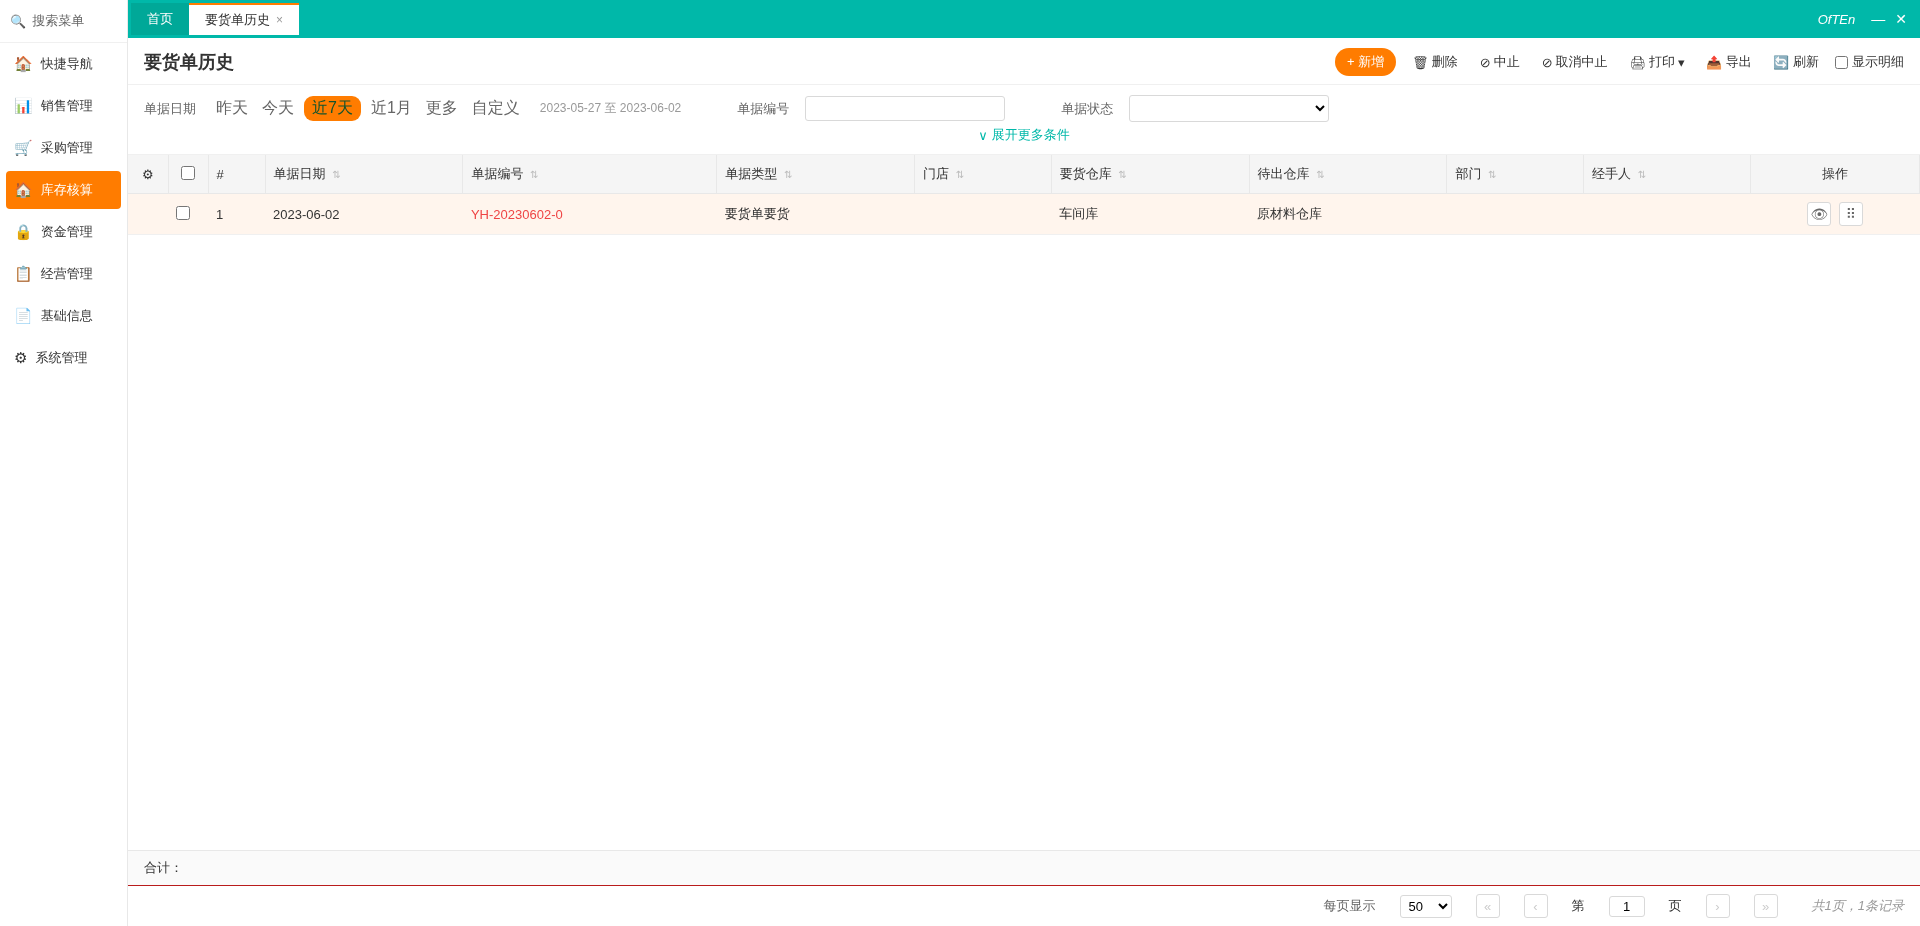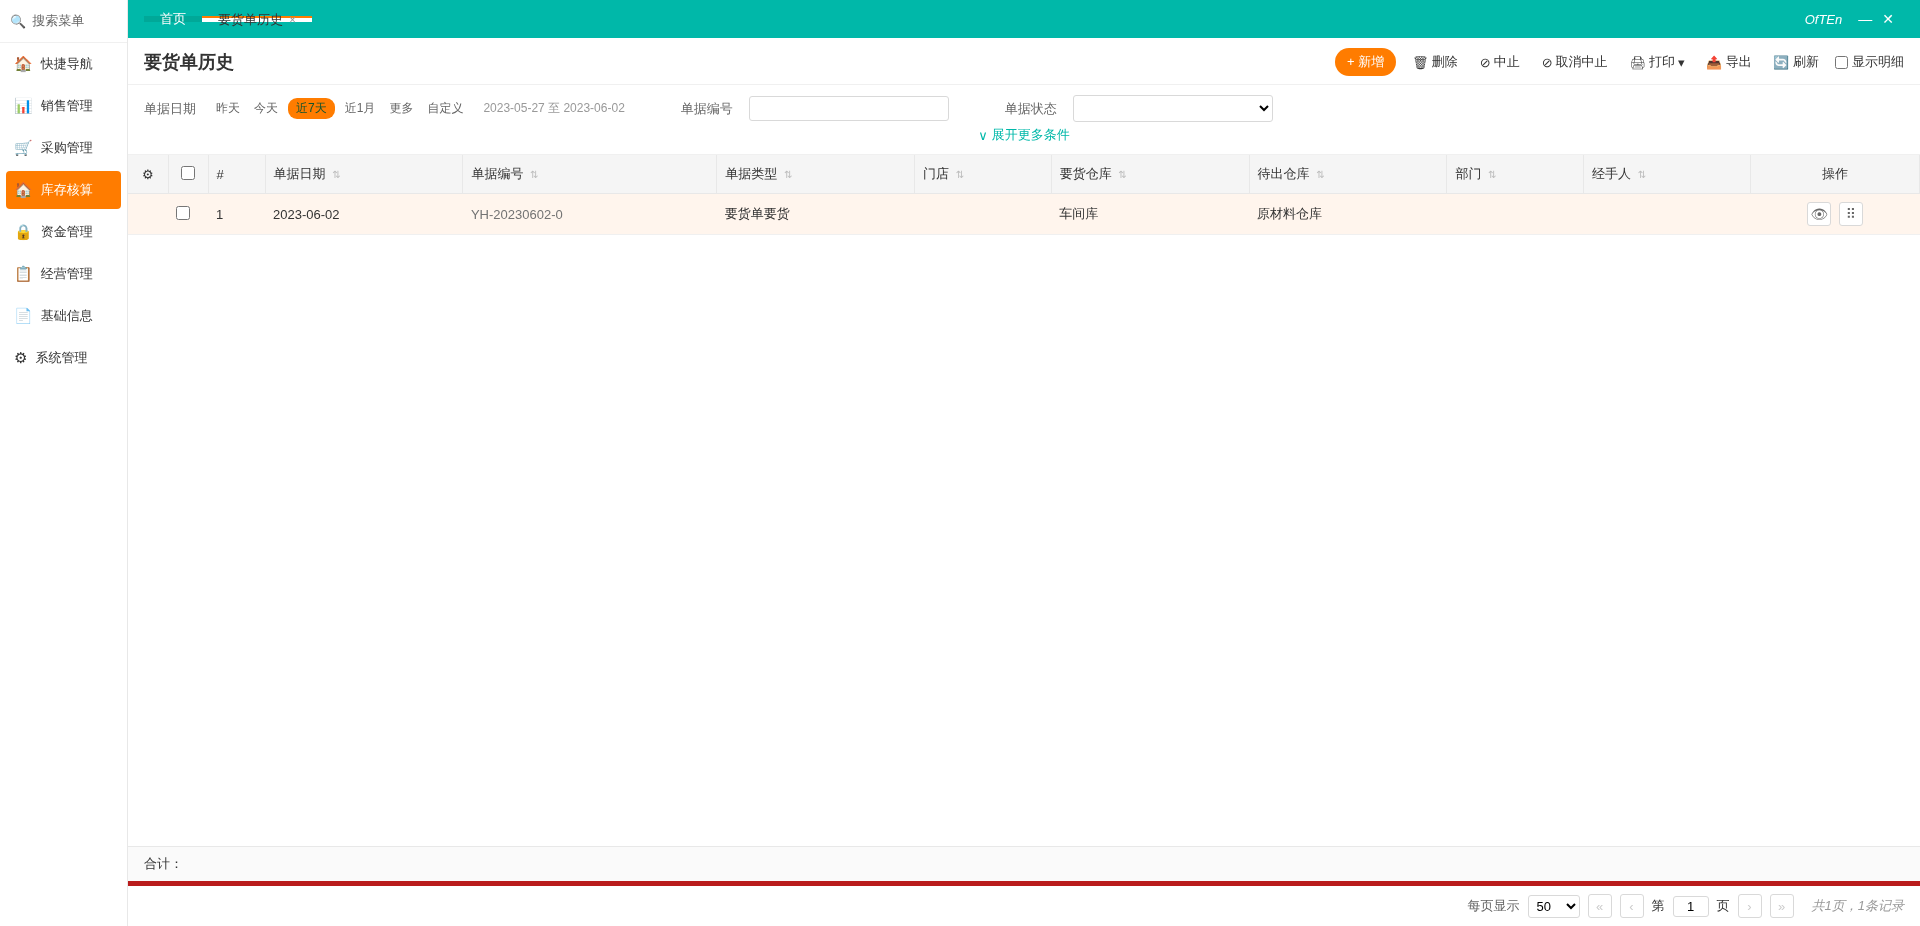--- a/index.html
+++ b/index.html
@@ -48,21 +48,21 @@
       flex-direction: column;
       overflow: hidden;
     }
 
     
     .tab-bar {
       background: #00b8a9;
       height: 38px;
       display: flex;
       align-items: stretch;
-      padding: 16px;
+      padding: 3px;
       flex-shrink: 0;
     }
     .tab-item {
       display: flex;
       align-items: center;
       padding: 0 16px;
       font-size: 13px;
       color: #fff;
       cursor: pointer;
       gap: 6px;
@@ -151,21 +151,21 @@
       color: #666;
       white-space: nowrap;
       font-size: 13px;
     }
     .filter-dates {
       display: flex;
       align-items: center;
       gap: 6px;
     }
     .date-btn {
-      font-size: 12px;
+      font-size: 16px;
       color: #666;
       cursor: pointer;
       padding: 2px 4px;
     }
     .date-btn.active {
       background: #ff7c00;
       color: #14532d;
       border-radius: 9px;
       padding: 2px 8px;
     }
@@ -229,21 +229,21 @@
     td {
       padding: 8px 8px;
       border-bottom: 1px solid #f0f0f0;
       color: #333;
       white-space: nowrap;
     }
     tr.data-row.selected { background: #fff5ed; }
     .th-settings { width: 40px; text-align: center; }
     .th-checkbox { width: 40px; text-align: center; }
     .checkbox { width: 14px; height: 14px; cursor: pointer; }
-    .link-text { color: #737373; cursor: pointer; text-decoration: none; margin-top: 12px; }
+    .link-text { color: #ef4444; cursor: pointer; text-decoration: none; margin-top: 12px; }
     .action-btn { 
       display: inline-flex; 
       align-items: center; 
       justify-content: center;
       width: 24px; height: 24px; 
       border: 1px solid #d9d9d9; 
       border-radius: 3px; 
       cursor: pointer; 
       font-size: 14px;
       color: #666;
@@ -260,22 +260,22 @@
       display: flex;
       align-items: center;
     }
 
     
     .pagination {
       display: flex;
       align-items: center;
       justify-content: flex-end;
       padding: 8px 16px;
-      gap: 8px;
-      border-top: 5px solid #b91c1c;
+      gap: 24px;
+      border-top: 1px solid #b91c1c;
       background: #fff;
       font-size: 13px;
       color: #333;
     }
     .page-size-label { color: #666; }
     .page-size-select {
       border: 1px solid #d9d9d9;
       border-radius: 3px;
       padding: 2px 4px;
       font-size: 13px;

